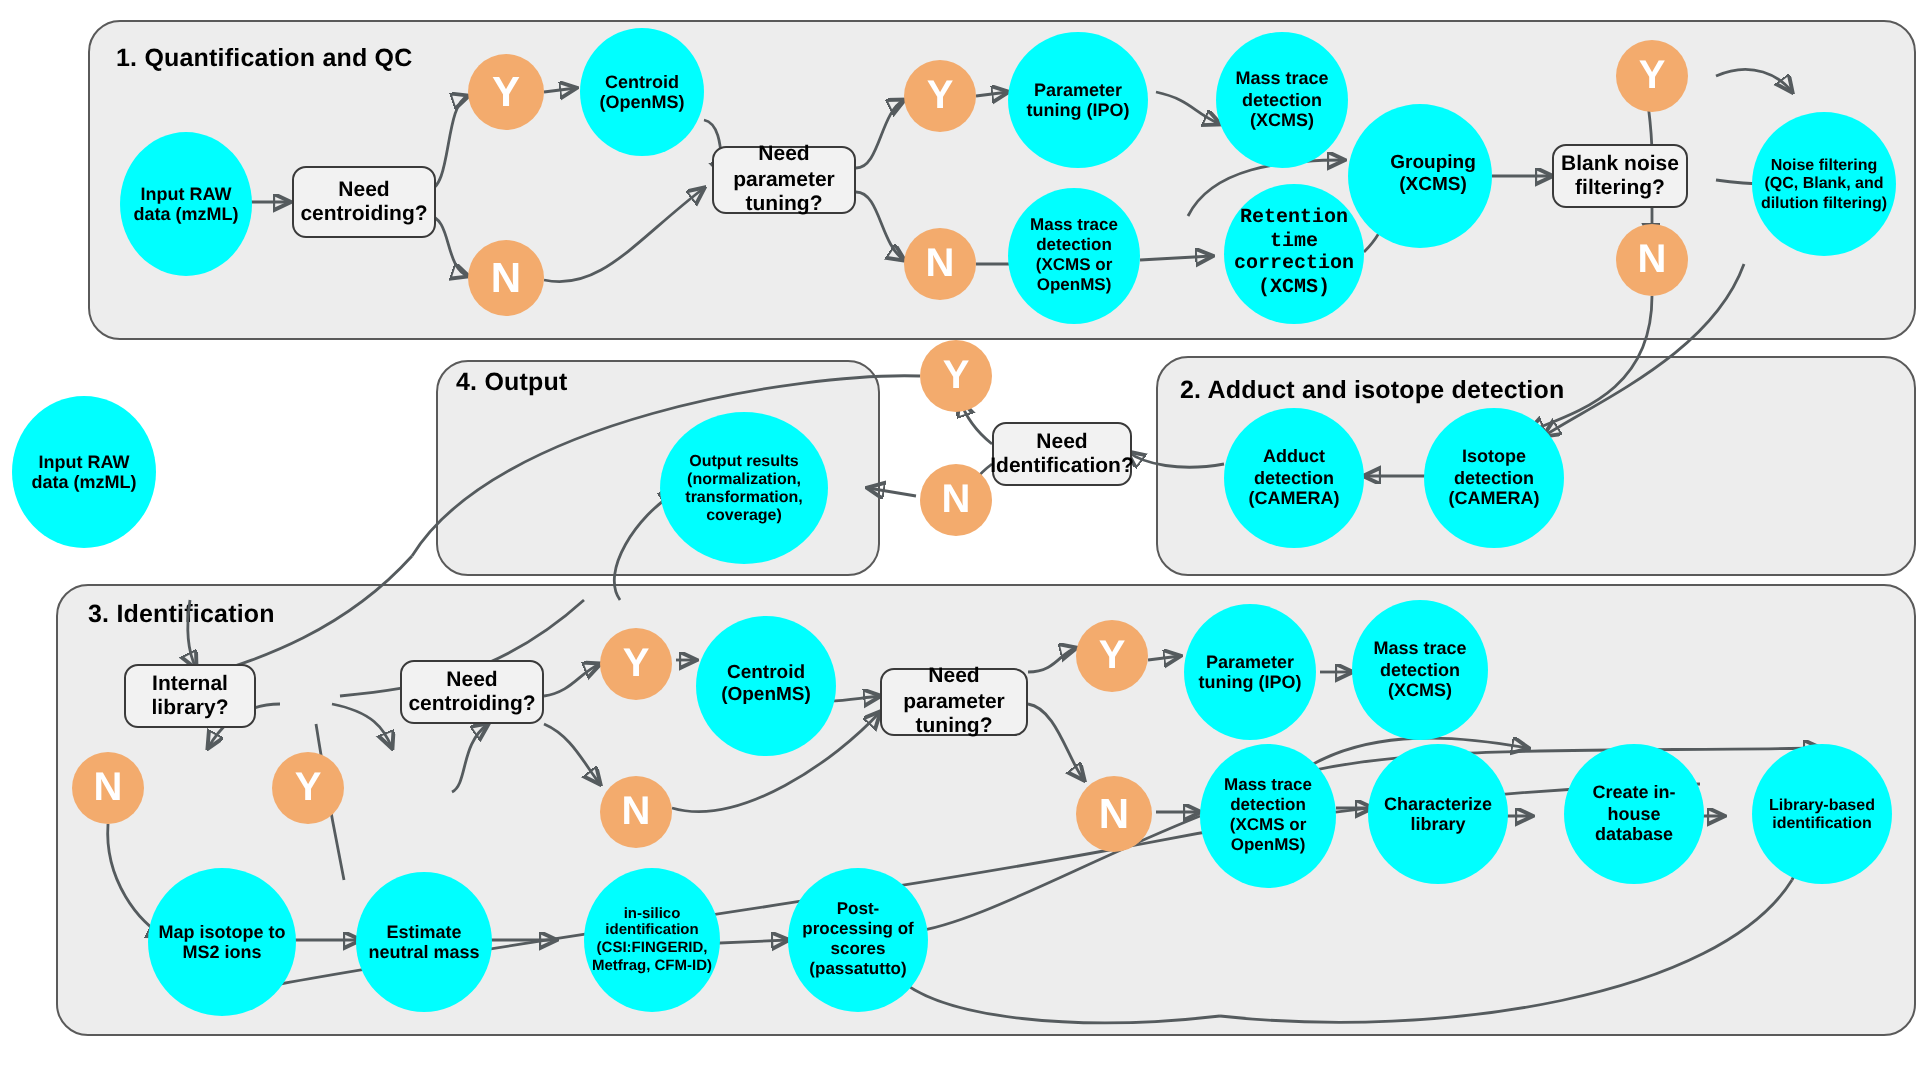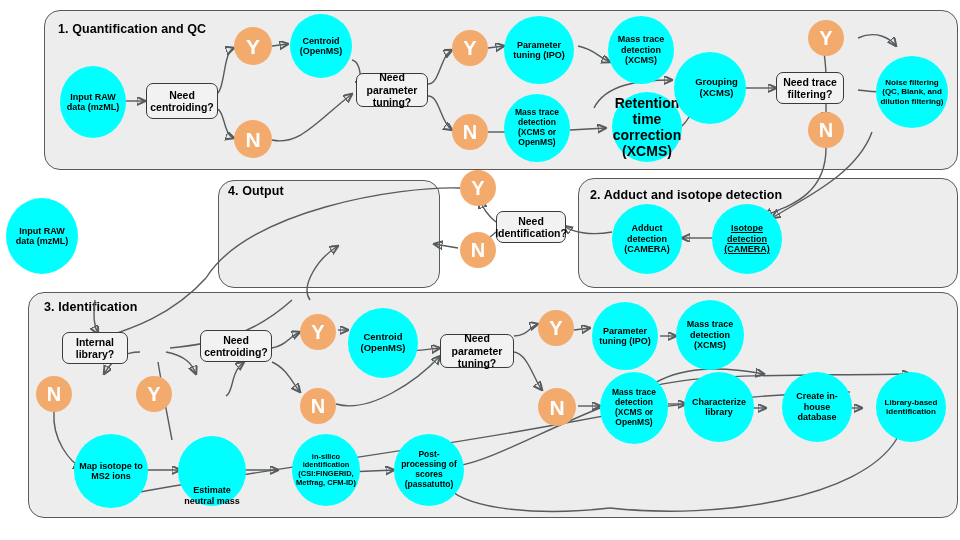--- a/index.html
+++ b/index.html
@@ -152,60 +152,63 @@
 
   <div class="node" style="left:608px;top:16px;width:66px;height:68px;">
     <span style="font-size:9px;">Mass trace detection (XCMS)</span>
   </div>
 
   <div class="node" style="left:504px;top:94px;width:66px;height:68px;">
     <span style="font-size:8.5px;">Mass trace detection (XCMS or OpenMS)</span>
   </div>
 
   <div class="node" style="left:612px;top:92px;width:70px;height:70px;">
-    <span style="font-size:14px;">Retention time correction (XCMS)</span>
+    <span style="font-size:10px;font-family:Liberation Mono, monospace;">Retention time correction (XCMS)</span>
   </div>
 
   <div class="node" style="left:674px;top:52px;width:72px;height:72px;">
     <span style="font-size:9.5px;padding-left:16px;">Grouping (XCMS)</span>
   </div>
 
   <div class="dbox" style="left:776px;top:72px;width:68px;height:32px;">
-    <span>Need trace filtering?</span>
+    <span>Blank noise filtering?</span>
   </div>
 
   <div class="dec" style="left:808px;top:20px;width:36px;height:36px;">
     <span style="font-size:20px;">Y</span>
   </div>
   <div class="dec" style="left:808px;top:112px;width:36px;height:36px;">
     <span style="font-size:20px;">N</span>
   </div>
 
   <div class="node" style="left:876px;top:56px;width:72px;height:72px;">
     <span style="font-size:8px;">Noise filtering (QC, Blank, and dilution filtering)</span>
   </div>
 
   <div class="node" style="left:612px;top:204px;width:70px;height:70px;">
     <span style="font-size:9px;">Adduct detection (CAMERA)</span>
   </div>
   <div class="node" style="left:712px;top:204px;width:70px;height:70px;">
-    <span style="font-size:9px;text-decoration:underline;">Isotope detection (CAMERA)</span>
+    <span style="font-size:9px;">Isotope detection (CAMERA)</span>
   </div>
 
   <div class="dbox" style="left:496px;top:211px;width:70px;height:32px;">
     <span>Need Identification?</span>
   </div>
 
   <div class="dec" style="left:460px;top:170px;width:36px;height:36px;">
     <span style="font-size:20px;">Y</span>
   </div>
   <div class="dec" style="left:460px;top:232px;width:36px;height:36px;">
     <span style="font-size:20px;">N</span>
   </div>
 
+  <div class="node" style="left:330px;top:206px;width:84px;height:76px;">
+    <span style="font-size:8px;">Output results (normalization, transformation, coverage)</span>
+  </div>
 
   <div class="node" style="left:6px;top:198px;width:72px;height:76px;">
     <span style="font-size:9px;">Input RAW data (mzML)</span>
   </div>
 
   <div class="dbox" style="left:62px;top:332px;width:66px;height:32px;">
     <span>Internal library?</span>
   </div>
 
   <div class="dec" style="left:36px;top:376px;width:36px;height:36px;">
@@ -262,21 +265,21 @@
   </div>
 
   <div class="node" style="left:876px;top:372px;width:70px;height:70px;">
     <span style="font-size:8px;">Library-based identification</span>
   </div>
 
   <div class="node" style="left:74px;top:434px;width:74px;height:74px;">
     <span style="font-size:9px;">Map isotope to MS2 ions</span>
   </div>
 
-  <div class="node" style="left:178px;top:436px;width:68px;height:70px;align-items:flex-end;">
+  <div class="node" style="left:178px;top:436px;width:68px;height:70px;">
     <span style="font-size:9px;">Estimate neutral mass</span>
   </div>
 
   <div class="node" style="left:292px;top:434px;width:68px;height:72px;">
     <span style="font-size:7.5px;">in-silico identification (CSI:FINGERID, Metfrag, CFM-ID)</span>
   </div>
 
   <div class="node" style="left:394px;top:434px;width:70px;height:72px;">
     <span style="font-size:8.5px;">Post-processing of scores (passatutto)</span>
   </div>

